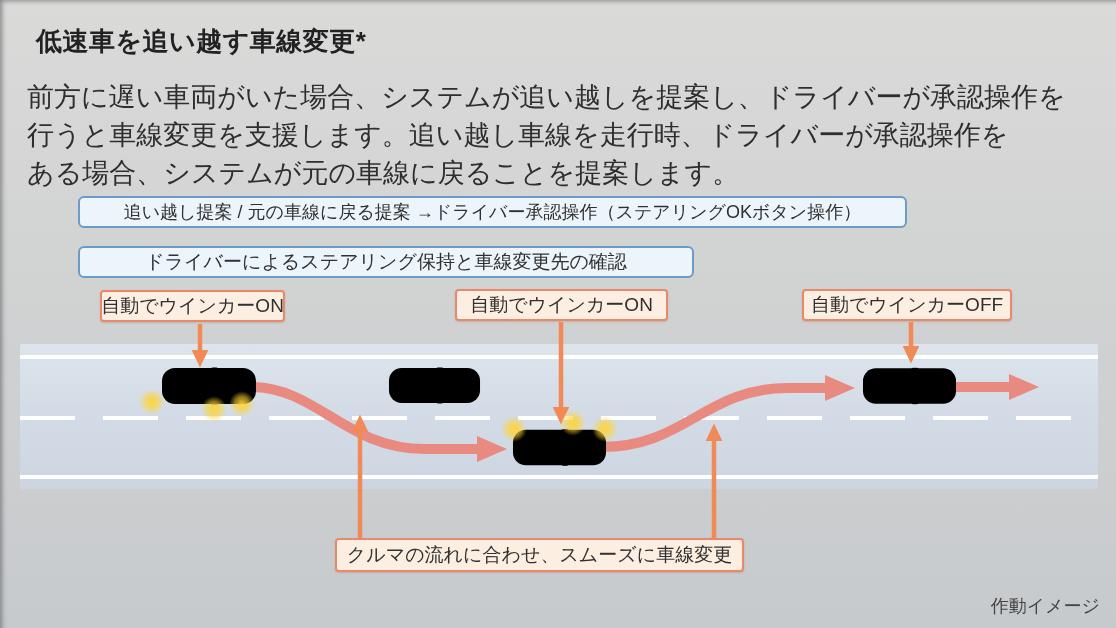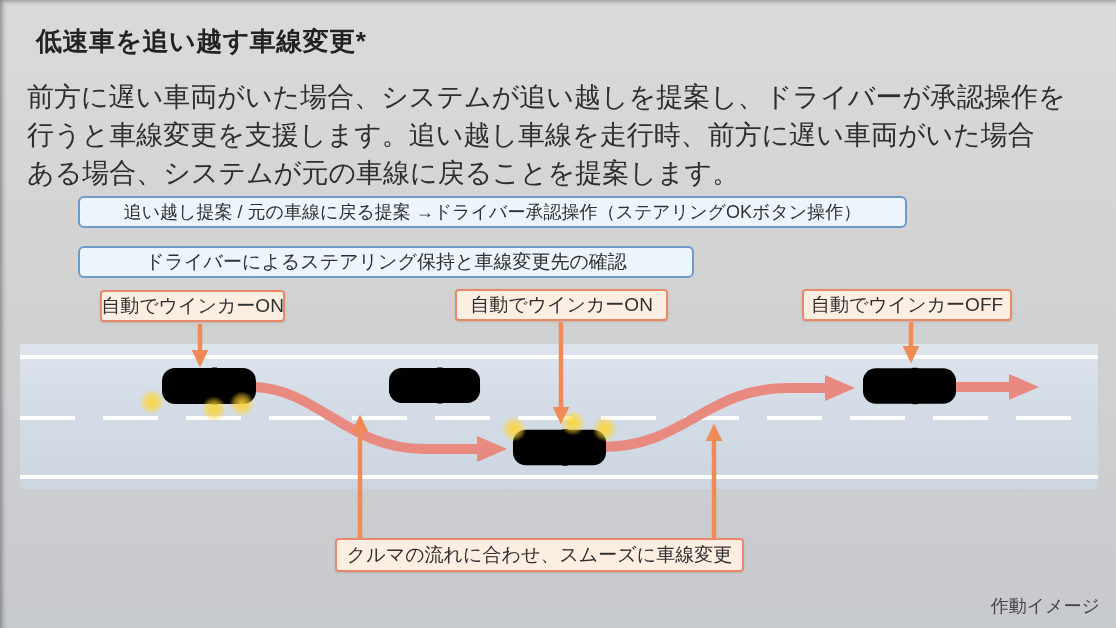--- a/index.html
+++ b/index.html
@@ -57,21 +57,21 @@
 </style>
 </head>
 <body>
 
 <div class="stage">
 
   <h1 class="page-title">低速車を追い越す車線変更*</h1>
 
   <p class="desc">
     <span>前方に遅い車両がいた場合、システムが追い越しを提案し、ドライバーが承認操作を</span>
-    <span>行うと車線変更を支援します。追い越し車線を走行時、前方に遅い車両がいた場合</span>
+    <span>行うと車線変更を支援します。追い越し車線を走行時、ドライバーが承認操作を</span>
     <span>ある場合、システムが元の車線に戻ることを提案します。</span>
   </p>
 
   <div class="callout blue blue-1">追い越し提案 / 元の車線に戻る提案 →ドライバー承認操作（ステアリングOKボタン操作）</div>
   <div class="callout blue blue-2">ドライバーによるステアリング保持と車線変更先の確認</div>
 
   <div class="callout orange orange-1">自動でウインカーON</div>
   <div class="callout orange orange-2">自動でウインカーON</div>
   <div class="callout orange orange-3">自動でウインカーOFF</div>
   <div class="callout orange orange-4">クルマの流れに合わせ、スムーズに車線変更</div>

